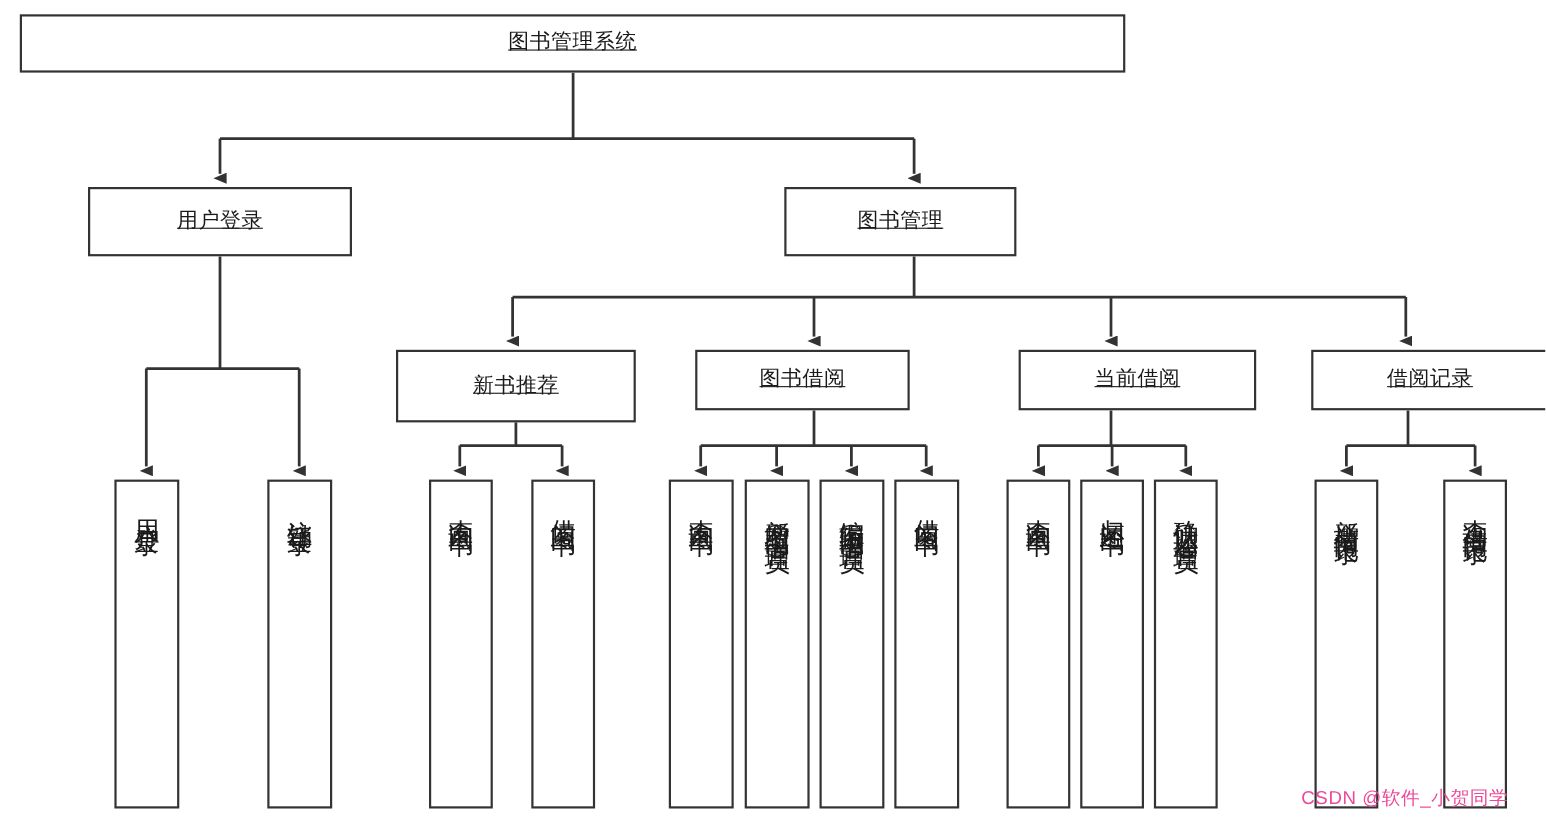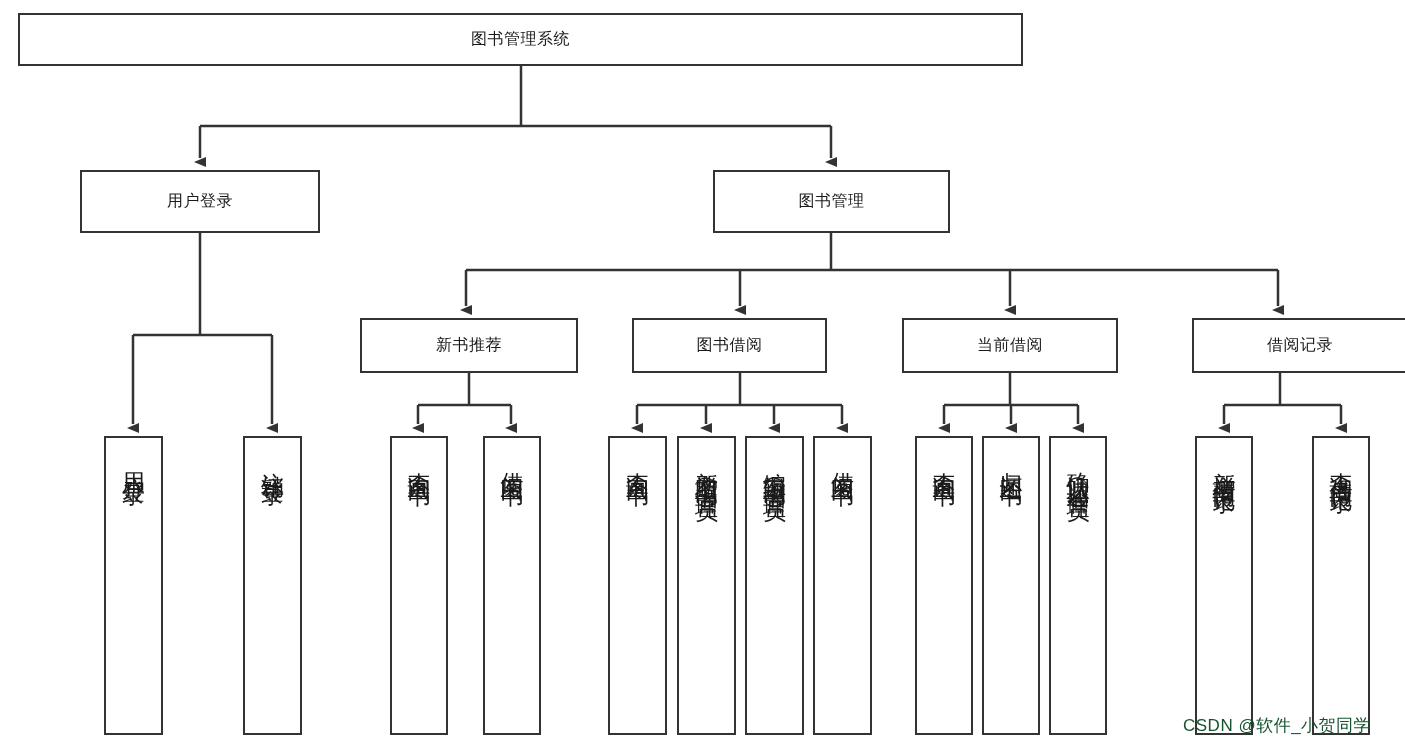--- a/index.html
+++ b/index.html
@@ -35,41 +35,42 @@
     justify-content: center;
     color: #1a1a1a;
   }
   .node-label {
     display: block;
     text-align: center;
     line-height: 1.18;
     letter-spacing: 0.5px;
   }
   .node.horizontal .node-label {
-    font-size: 16px;
+    font-size: 19px;
     white-space: nowrap;
+    text-decoration: underline;
   }
   .node.vertical {
     align-items: flex-start;
     padding-top: 16px;
   }
   .node.vertical .node-label {
     writing-mode: vertical-rl;
     text-orientation: upright;
     font-size: 23px;
     letter-spacing: 4px;
     line-height: 1;
     max-height: 268px;
   }
   .watermark {
     position: absolute;
     left: 1183px;
     top: 714px;
     font-size: 17px;
-    color: #14532d;
+    color: #ec4899;
     white-space: nowrap;
     letter-spacing: 0.5px;
     pointer-events: none;
   }
 </style>
 </head>
 <body>
 
 <div id="diagram-root">
 
@@ -123,31 +124,31 @@
     </g>
   </svg>
 
   <div class="node horizontal" style="left:18px; top:13px; width:1005px; height:53px;">
     <span class="node-label">图书管理系统</span>
   </div>
 
   <div class="node horizontal" style="left:80px; top:170px; width:240px; height:63px;">
     <span class="node-label">用户登录</span>
   </div>
-  <div class="node horizontal" style="left:713px; top:170px; width:237px; height:63px;">
+  <div class="node horizontal" style="left:713px; top:170px; width:211px; height:63px;">
     <span class="node-label">图书管理</span>
   </div>
 
-  <div class="node horizontal" style="left:360px; top:318px; width:218px; height:55px;">
+  <div class="node horizontal" style="left:360px; top:318px; width:218px; height:66px;">
     <span class="node-label">新书推荐</span>
   </div>
   <div class="node horizontal" style="left:632px; top:318px; width:195px; height:55px;">
     <span class="node-label">图书借阅</span>
   </div>
-  <div class="node horizontal" style="left:902px; top:318px; width:216px; height:55px;">
+  <div class="node horizontal" style="left:926px; top:318px; width:216px; height:55px;">
     <span class="node-label">当前借阅</span>
   </div>
   <div class="node horizontal" style="left:1172px; top:318px; width:216px; height:55px;margin-left:20px;">
     <span class="node-label">借阅记录</span>
   </div>
 
   <div class="node vertical" style="left:104px; top:436px; width:59px; height:299px;">
     <span class="node-label">用户登录</span>
   </div>
   <div class="node vertical" style="left:243px; top:436px; width:59px; height:299px;">

